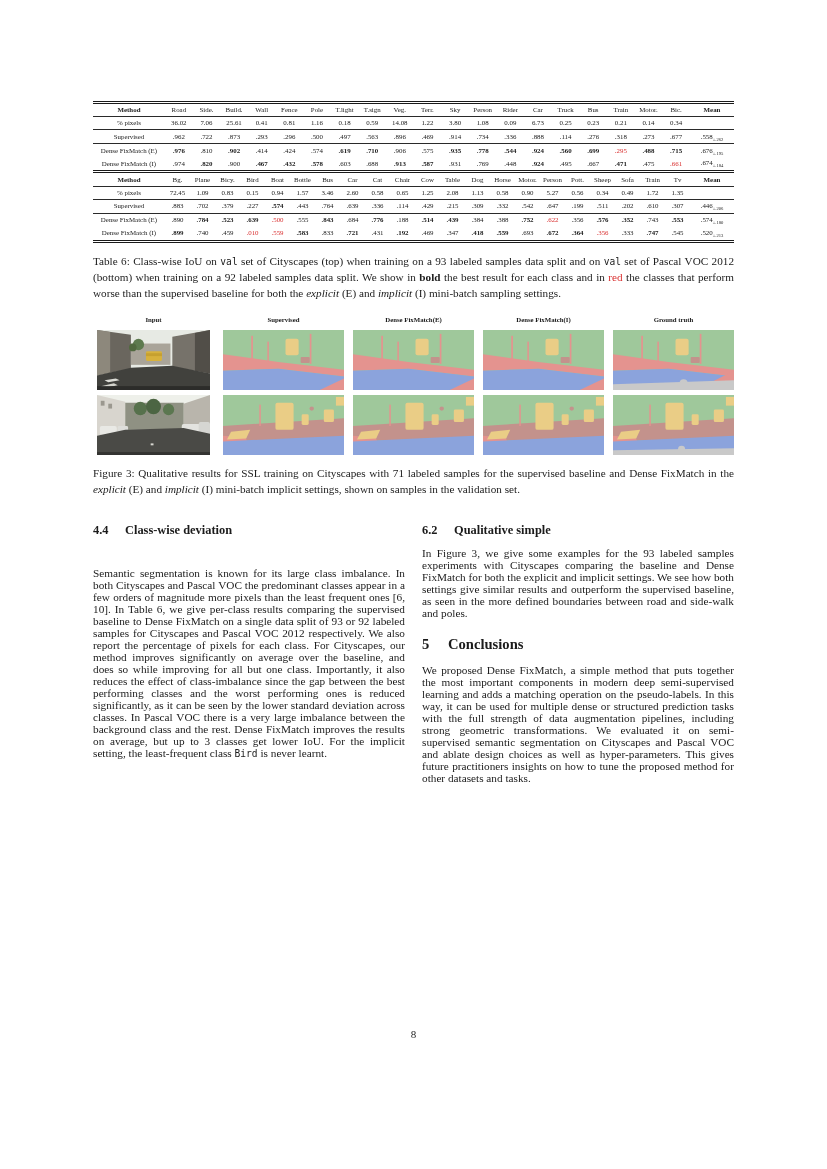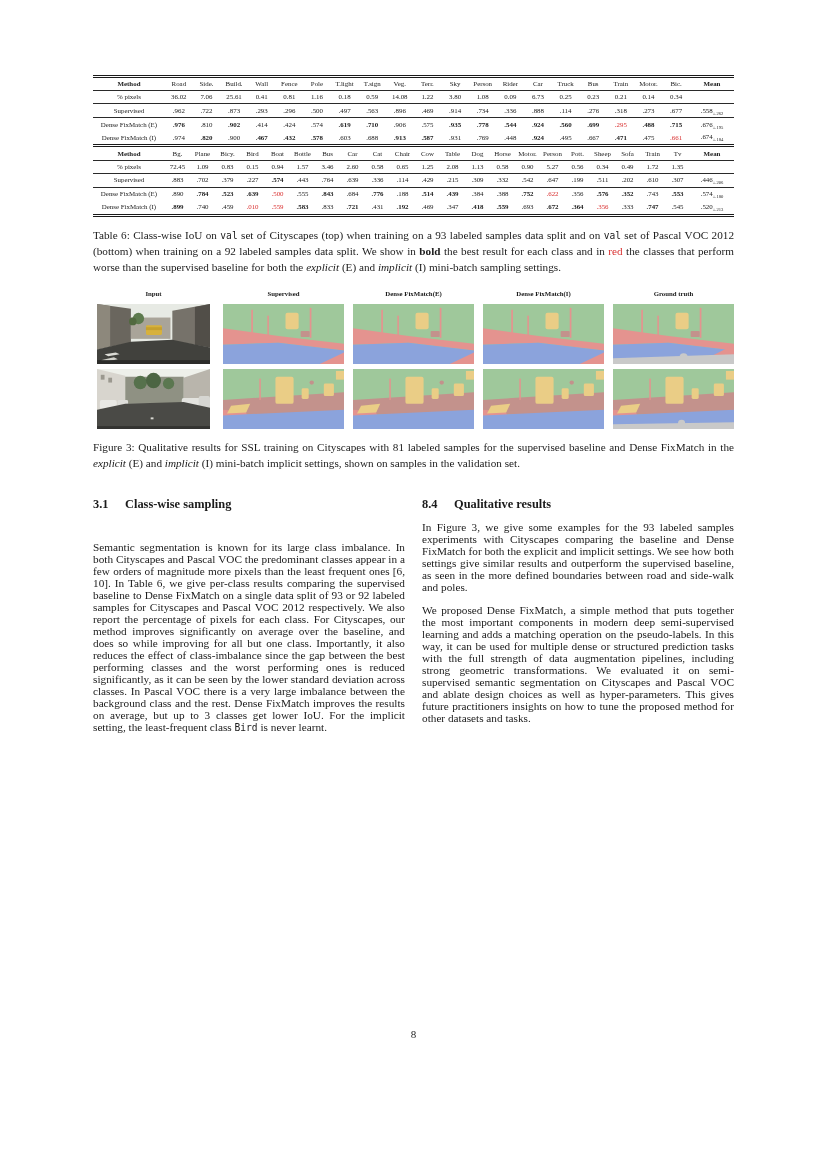--- a/index.html
+++ b/index.html
@@ -7,21 +7,21 @@
     --seg-yellow:#eacd86; --seg-mauve:#c3928c; --seg-gray:#c9c9c9;
     --accent-red:#d92f2f;
   }
   *{box-sizing:border-box}
   html,body{margin:0;padding:0}
   body{
     width:827px;height:1169px;background:#ffffff;position:relative;
     font-family:"Liberation Serif",serif;color:#1b1b1b;
     -webkit-font-smoothing:antialiased;
   }
-  .content{width:641px;margin:8px auto;padding-top:67px}
+  .content{width:641px;margin:0 auto;padding-top:101px}
 
   
   .rule-double{height:3px;border-top:1px solid #1a1a1a;border-bottom:1px solid #1a1a1a}
   table.iou{width:100%;border-collapse:collapse;font-size:6.9px;line-height:1.15;table-layout:fixed}
   table.iou thead tr{border-bottom:1px solid #2a2a2a}
   table.iou th{font-weight:normal;padding:2.2px 0;text-align:center;overflow:hidden;white-space:nowrap}
   table.iou th:first-child{font-weight:bold;width:72px}
   table.iou th:last-child{font-weight:bold;width:44px}
   table.iou td{padding:2.1px 0;text-align:center;overflow:visible;white-space:nowrap}
   table.iou td.row-label{width:72px}
@@ -453,29 +453,30 @@
         </svg>
       <svg class="fig-img" viewBox="0 0 120 62" preserveAspectRatio="none">
           <use href="#sym-seg2"></use>
         </svg>
       <svg class="fig-img" viewBox="0 0 120 62" preserveAspectRatio="none">
           <use href="#sym-seg2gt"></use>
         </svg>
     </div>
   </div>
 
-  <p class="caption"><span>Figure 3: Qualitative results for SSL training on Cityscapes with 81 labeled samples for the supervised baseline and Dense FixMatch in the </span><span class="seg-i">explicit</span><span> (E) and </span><span class="seg-i">implicit</span><span> (I) mini-batch implicit settings, shown on samples in the validation set.</span></p>
+  <p class="caption"><span>Figure 3: Qualitative results for SSL training on Cityscapes with 71 labeled samples for the supervised baseline and Dense FixMatch in the </span><span class="seg-i">explicit</span><span> (E) and </span><span class="seg-i">implicit</span><span> (I) mini-batch implicit settings, shown on samples in the validation set.</span></p>
 
   <div class="columns">
     <div class="col">
-      <h3 class="subsection"><span class="sec-num-sub">3.1</span><span>Class-wise sampling</span></h3>
+      <h3 class="subsection"><span class="sec-num-sub">4.4</span><span>Class-wise deviation</span></h3>
       <p class="para gap-lg"><span>Semantic segmentation is known for its large class imbalance. In both Cityscapes and Pascal VOC the predominant classes appear in a few orders of magnitude more pixels than the least frequent ones [6, 10]. In Table 6, we give per-class results comparing the supervised baseline to Dense FixMatch on a single data split of 93 or 92 labeled samples for Cityscapes and Pascal VOC 2012 respectively. We also report the percentage of pixels for each class. For Cityscapes, our method improves significantly on average over the baseline, and does so while improving for all but one class. Importantly, it also reduces the effect of class-imbalance since the gap between the best performing classes and the worst performing ones is reduced significantly, as it can be seen by the lower standard deviation across classes. In Pascal VOC there is a very large imbalance between the background class and the rest. Dense FixMatch improves the results on average, but up to 3 classes get lower IoU. For the implicit setting, the least-frequent class </span><span class="seg-tt">Bird</span><span> is never learnt.</span></p>
     </div>
     <div class="col">
-      <h3 class="subsection"><span class="sec-num-sub">8.4</span><span>Qualitative results</span></h3>
+      <h3 class="subsection"><span class="sec-num-sub">6.2</span><span>Qualitative simple</span></h3>
       <p class="para gap-sm">In Figure 3, we give some examples for the 93 labeled samples experiments with Cityscapes comparing the baseline and Dense FixMatch for both the explicit and implicit settings. We see how both settings give similar results and outperform the supervised baseline, as seen in the more defined boundaries between road and side-walk and poles.</p>
+      <h2 class="section"><span class="sec-num">5</span><span>Conclusions</span></h2>
       <p class="para gap-md">We proposed Dense FixMatch, a simple method that puts together the most important components in modern deep semi-supervised learning and adds a matching operation on the pseudo-labels. In this way, it can be used for multiple dense or structured prediction tasks with the full strength of data augmentation pipelines, including strong geometric transformations. We evaluated it on semi-supervised semantic segmentation on Cityscapes and Pascal VOC and ablate design choices as well as hyper-parameters. This gives future practitioners insights on how to tune the proposed method for other datasets and tasks.</p>
     </div>
   </div>
 
 </div>
 
 <div class="page-number">8</div>
 
 </body></html>

